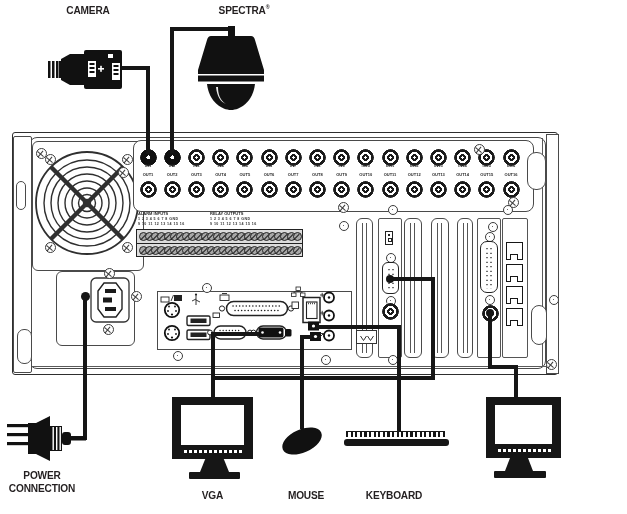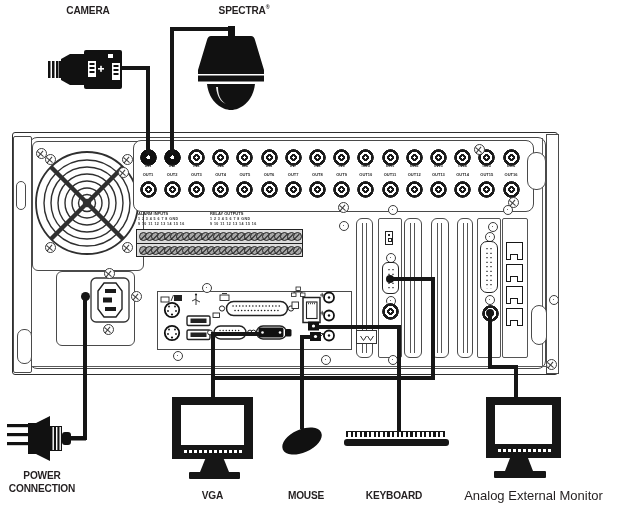--- a/index.html
+++ b/index.html
@@ -388,21 +388,20 @@
   <div class="mon-neck" style="left:505px;top:458px;width:28px;height:13px;"></div>
   <div class="mon-base" style="left:494px;top:471px;width:52px;height:7px;"></div>
 
   <div class="lbl" style="left:0px;top:469px;width:84px;">
     <div>POWER</div>
       <div>CONNECTION</div>
   </div>
   <div class="lbl" style="left:172px;top:489px;width:81px;">VGA</div>
   <div class="lbl" style="left:270px;top:489px;width:72px;">MOUSE</div>
   <div class="lbl" style="left:352px;top:489px;width:84px;">KEYBOARD</div>
-  <div class="lbl-reg" style="left:440px;top:488px;width:187px;">Analog External Monitor</div>
 
 <div class="bnc plugged" style="left: 139.5px; top: 148.5px;"></div>
     <div class="tiny" style="left: 138px; top: 164px; width: 20px;">IN1</div>
     <div class="tiny" style="left: 138px; top: 172.5px; width: 20px;">OUT1</div>
     <div class="bnc" style="left: 139.5px; top: 180.5px;"></div>
     <div class="bnc plugged" style="left: 163.7px; top: 148.5px;"></div>
     <div class="tiny" style="left: 162.2px; top: 164px; width: 20px;">IN2</div>
     <div class="tiny" style="left: 162.2px; top: 172.5px; width: 20px;">OUT2</div>
     <div class="bnc" style="left: 163.7px; top: 180.5px;"></div>
     <div class="bnc" style="left: 187.9px; top: 148.5px;"></div>

